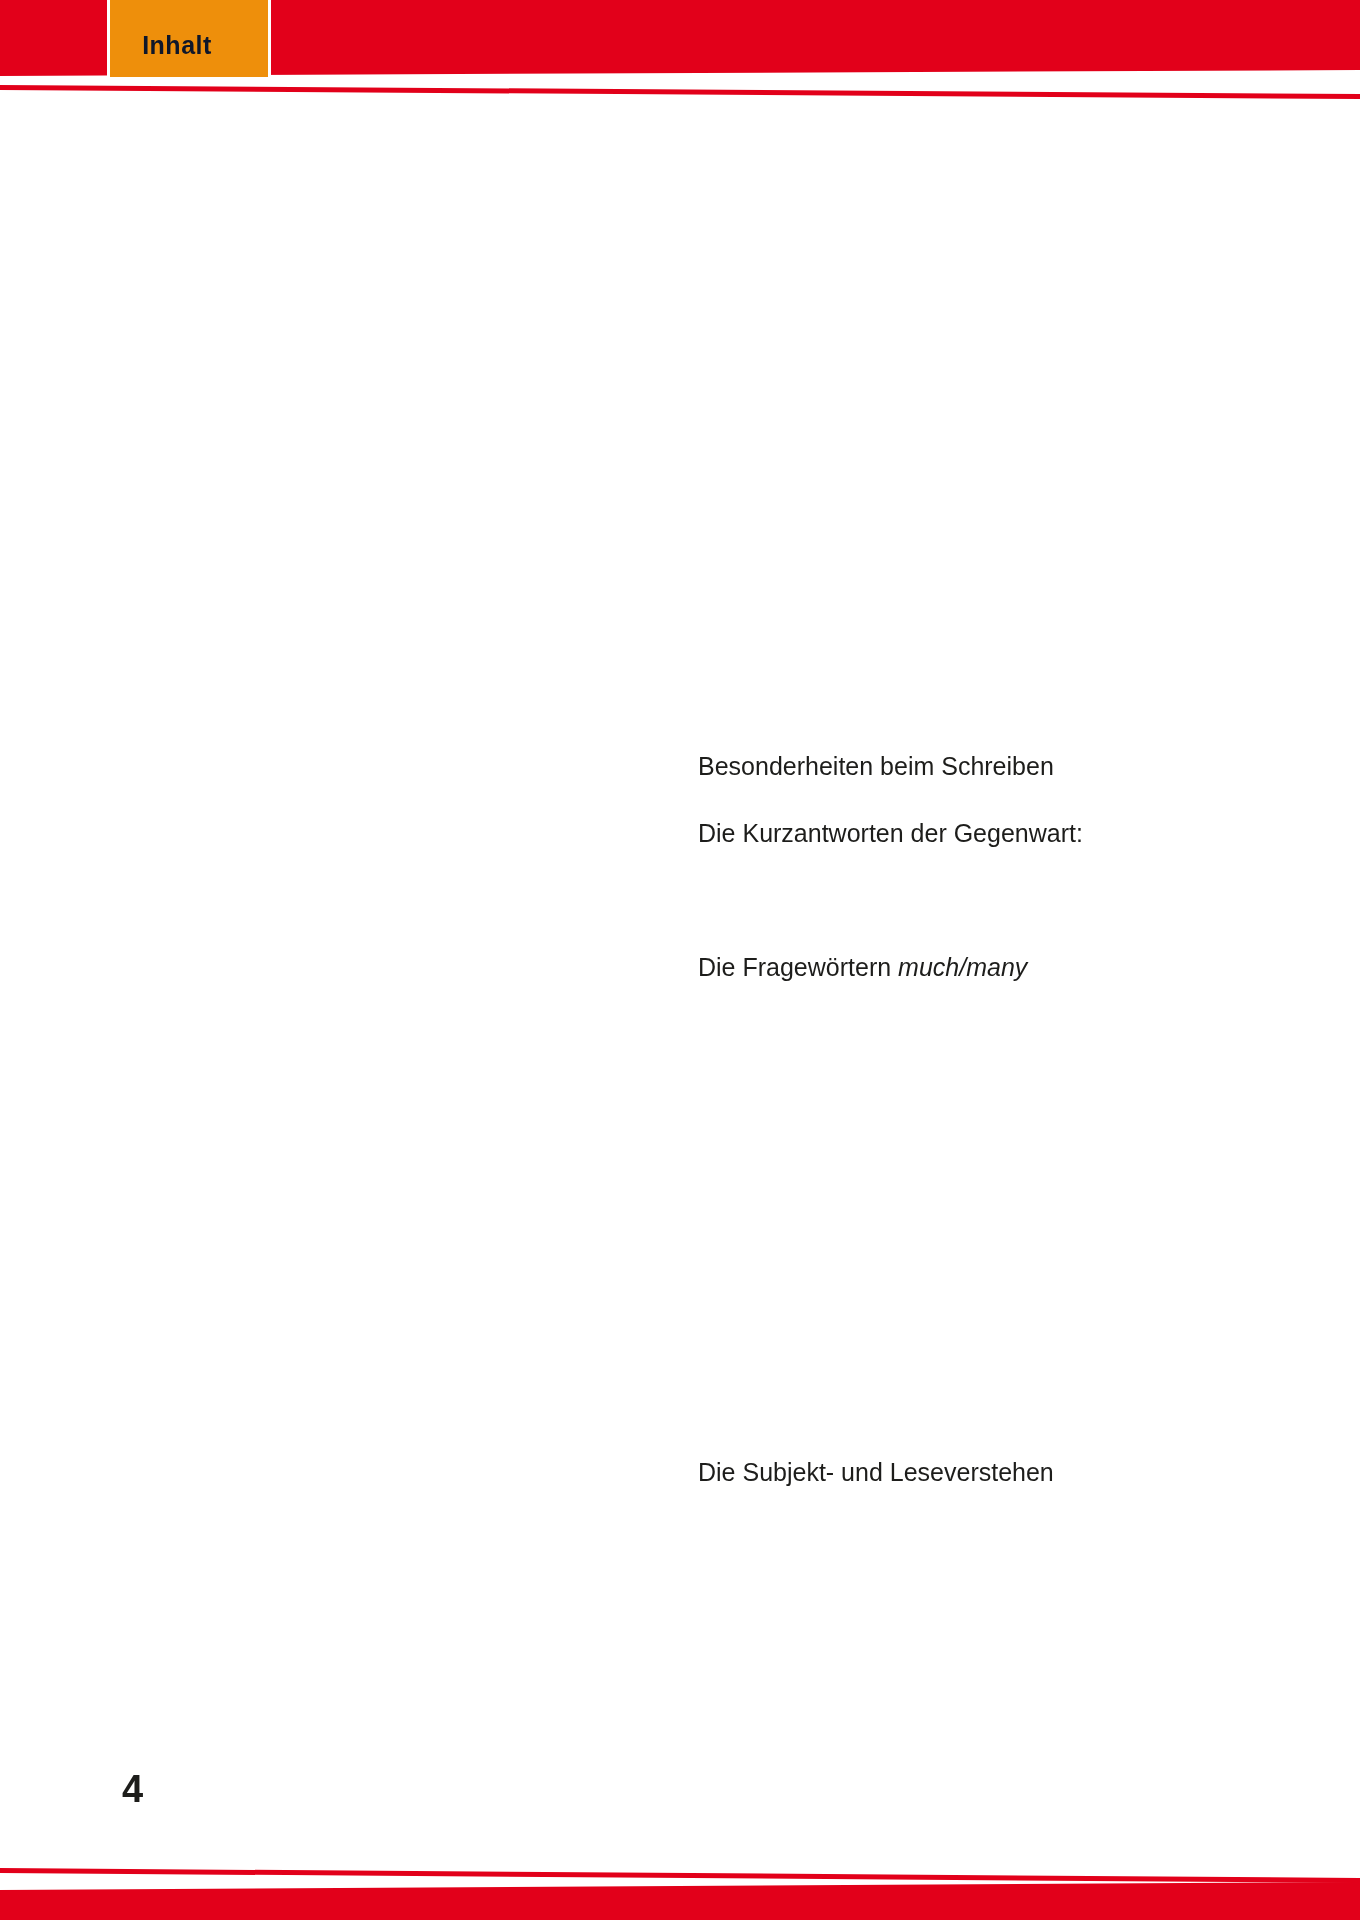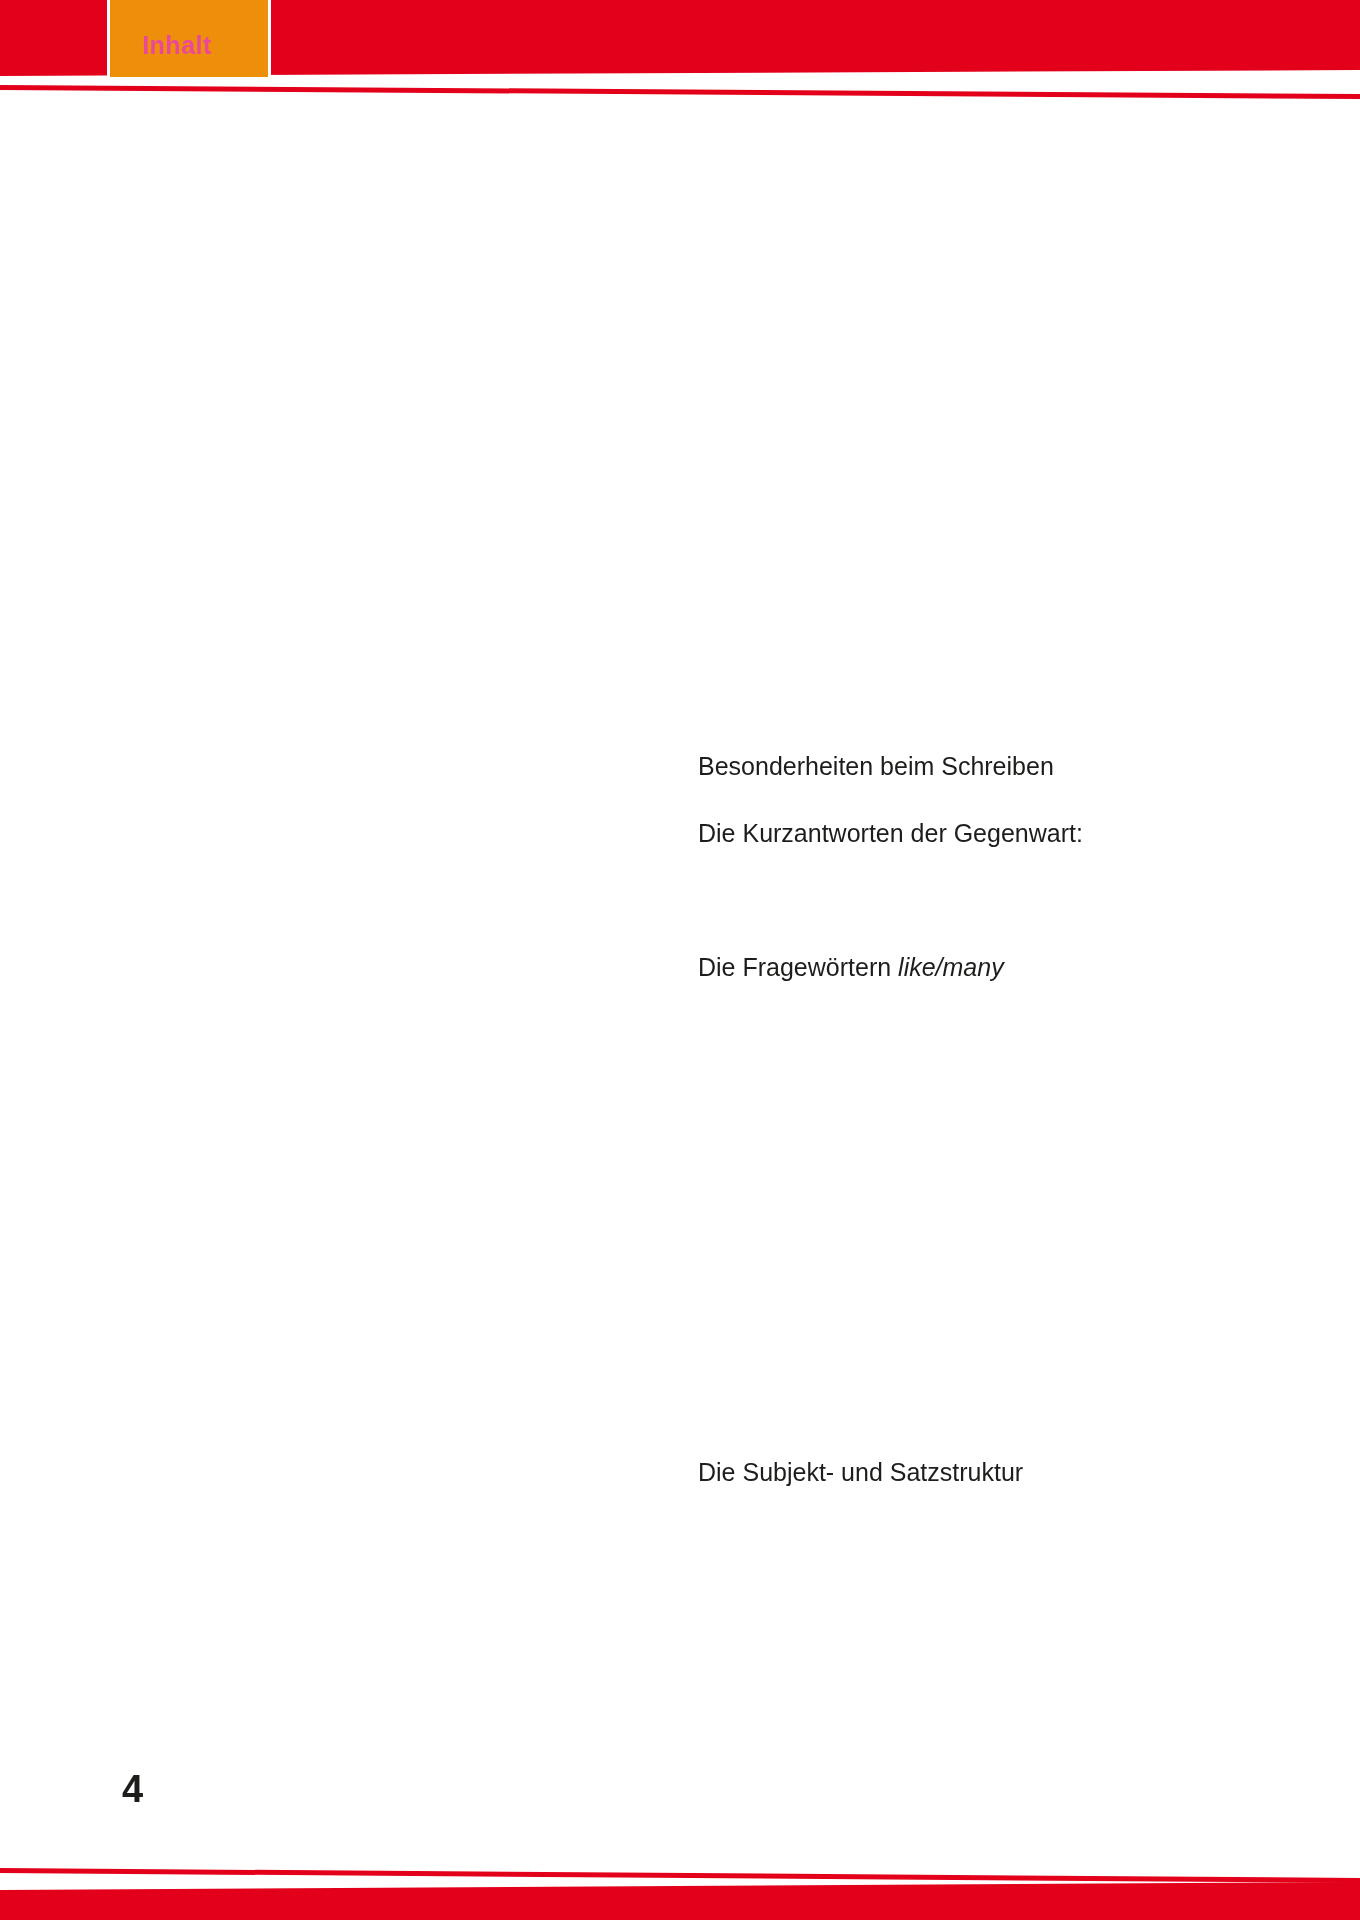--- a/index.html
+++ b/index.html
@@ -9,21 +9,21 @@
     background:#ffffff;
     font-family:"Liberation Sans",sans-serif;
     overflow:hidden;
   }
   
   .band-svg{position:absolute;left:0;display:block;}
   #header-svg{top:0;}
   #footer-svg{top:1866px;}
   .tab-label{
     position:absolute;left:110px;top:30px;width:134px;
-    text-align:center;color:#ec4899;font-weight:bold;
+    text-align:center;color:#0f172a;font-weight:bold;
     font-size:25px;line-height:30px;letter-spacing:0.5px;
   }
   
   .col{position:absolute;top:245px;}
   .col-left{left:160px;width:500px;}
   .col-right{left:698px;width:498px;}
   .row{
     position:relative;height:33.45px;line-height:33.45px;
     font-size:25px;color:#1d1d1b;white-space:nowrap;
   }
@@ -110,34 +110,34 @@
       <div class="row"><span class="label"><span>Der </span><i>of</i><span>-Genitiv</span></span><span class="page">85</span></div>
       <div class="row"><span class="label"><i>Would like to</i><span> und </span><i>want to</i><span> + Infinitiv</span></span><span class="page">86</span></div>
       <div class="row"><span class="label"><span>Das Datum schreiben</span></span><span class="page">87</span></div>
       <div class="row"><span class="label"><span>Die Verlaufsform der Gegenwart</span></span><span class="page">88</span></div>
       <div class="row"><span class="label"><span>Besonderheiten beim Schreiben</span></span></div>
       <div class="row"><span class="label"><span>der </span><i>-ing</i><span>-Form</span></span><span class="page">89</span></div>
       <div class="row"><span class="label"><span>Die Kurzantworten der Gegenwart:</span></span></div>
       <div class="row"><span class="label"><span>Fragen und Kurzantworten</span></span><span class="page">90</span></div>
       <div class="row"><span class="label"><span>Was passiert?</span></span><span class="page">91</span></div>
       <div class="row"><span class="label"><span>Mengen mit </span><i>of</i></span><span class="page">92</span></div>
-      <div class="row"><span class="label"><span>Die Fragewörtern </span><i>like/many</i></span></div>
+      <div class="row"><span class="label"><span>Die Fragewörtern </span><i>much/many</i></span></div>
       <div class="row"><span class="label"><span>und </span><i>a little/a few</i></span><span class="page">93</span></div>
       <div class="row"><span class="label"><span>Das Wesentliche verstehen</span></span><span class="page">94</span></div>
       <div class="row"><span class="label"><span>Informationen heraussuchen</span></span><span class="page">95</span></div>
       <div class="row"><span class="label"><span>Hören und wiederholen</span></span><span class="page">96</span></div>
       <div class="row"><span class="label"><span>heraussuchen</span></span><span class="page">96</span></div>
       <div class="row"><span class="label"><span>Hören und schreiben</span></span><span class="page">97</span></div>
       <div class="row"><span class="label"><span>Hören und korrigieren</span></span><span class="page">97</span></div>
       <div class="heading">Revision B (Unit 4–5)</div>
       <div class="row"><span class="label"><span>Wortschatz – </span><i>Odd one out!</i></span><span class="page">98</span></div>
       <div class="row"><span class="label"><span>Adjektive</span></span><span class="page">98</span></div>
       <div class="row"><span class="label"><span>Die einfache Gegenwart</span></span><span class="page">99</span></div>
       <div class="row"><span class="label"><span>Die Verlaufsform der Gegenwart</span></span><span class="page">100</span></div>
-      <div class="row"><span class="label"><span>Die Subjekt- und Satzstruktur</span></span></div>
+      <div class="row"><span class="label"><span>Die Subjekt- und Leseverstehen</span></span></div>
       <div class="row"><span class="label"><span>der Personalpronomen</span></span><span class="page">100</span></div>
       <div class="row"><span class="label"><span>Zuhören und verstehen</span></span><span class="page">101</span></div>
       <div class="row"><span class="label"><span>Dialoge zusammenstellen</span></span><span class="page">101</span></div>
       <div class="row"><span class="label"><span>Übersetzen</span></span><span class="page">102</span></div>
       <div class="row"><span class="label"><span>Bilder beschreiben</span></span><span class="page">102</span></div>
     </div>
 
   <div class="folio">4</div>
 
   <svg id="footer-svg" class="band-svg" width="1360" height="54" viewBox="0 0 54 54" preserveAspectRatio="none" aria-hidden="true">

